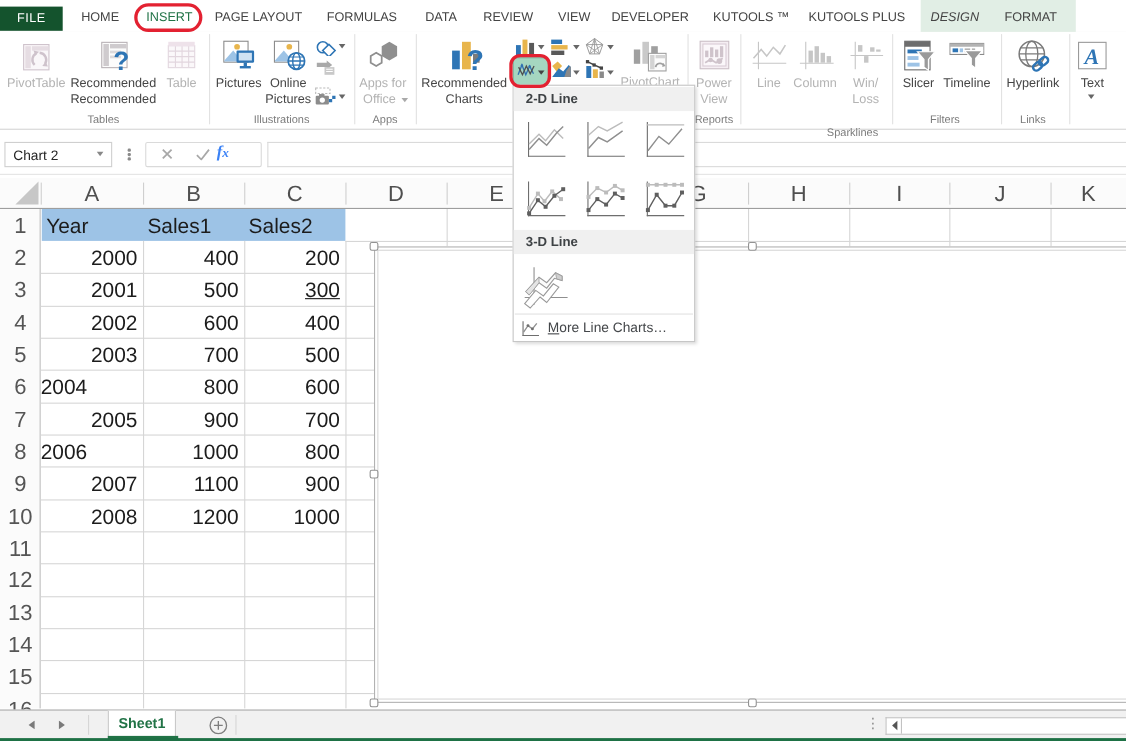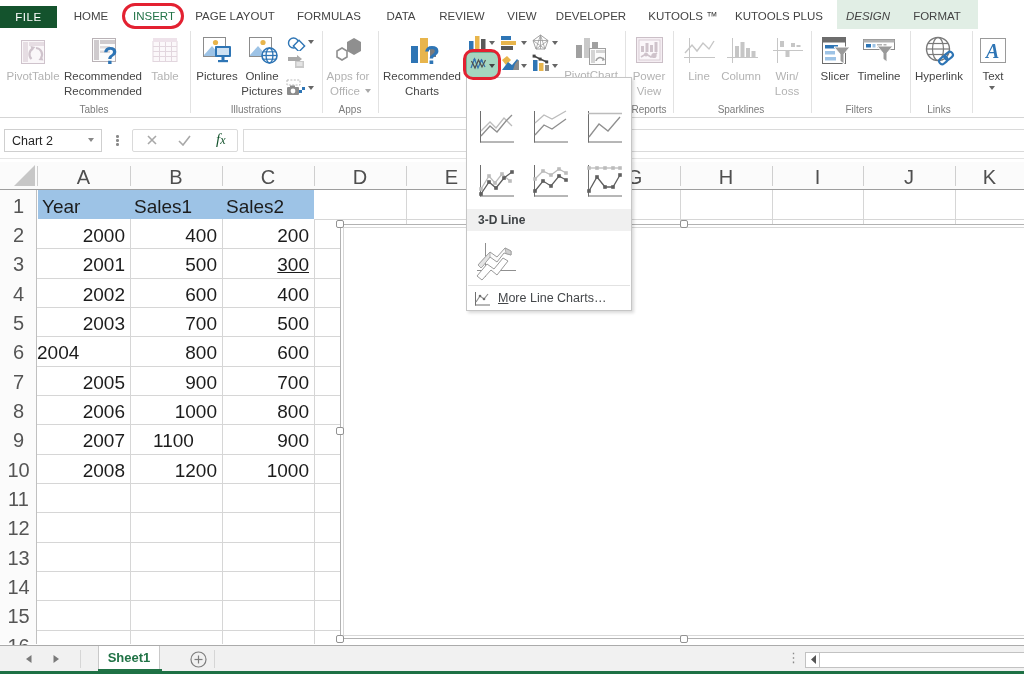--- a/index.html
+++ b/index.html
@@ -67,21 +67,21 @@
 <div class="gsep" style="left:378px;"></div>
 <div class="gsep" style="left:625px;"></div>
 <div class="gsep" style="left:673px;"></div>
 <div class="gsep" style="left:811px;"></div>
 <div class="gsep" style="left:910px;"></div>
 <div class="gsep" style="left:972px;"></div>
 <div class="glabel" style="left:44px;width:100px;">Tables</div>
 <div class="glabel" style="left:206px;width:100px;">Illustrations</div>
 <div class="glabel" style="left:300px;width:100px;">Apps</div>
 <div class="glabel" style="left:599px;width:100px;">Reports</div>
-<div class="glabel" style="left:691px;width:100px;">Sparklines</div>
+<div class="glabel" style="left:725px;width:100px;margin-top:12px;">Sparklines</div>
 <div class="glabel" style="left:809px;width:100px;">Filters</div>
 <div class="glabel" style="left:889px;width:100px;">Links</div>
 <div class="blabel dis" style="left:-22px;top:69px;width:110px;">PivotTable</div>
 <div class="blabel" style="left:48px;top:69px;width:110px;">Recommended</div>
 <div class="blabel" style="left:48px;top:84px;width:110px;">Recommended</div>
 <div class="blabel dis" style="left:110px;top:69px;width:110px;">Table</div>
 <div class="blabel" style="left:162px;top:69px;width:110px;">Pictures</div>
 <div class="blabel" style="left:207px;top:69px;width:110px;">Online</div>
 <div class="blabel" style="left:207px;top:84px;width:110px;">Pictures</div>
 <div class="blabel dis" style="left:293px;top:69px;width:110px;">Apps for</div>
@@ -295,21 +295,21 @@
 <div id="namebox">Chart 2</div>
 <div class="dar" style="left:88px;top:138px;border-top-color:#888;"></div>
 <div class="abs" style="left:116px;top:135px;width:2.5px;height:2.5px;border-radius:50%;background:#8a8a8a;box-shadow:0 4px 0 #8a8a8a,0 8px 0 #8a8a8a;"></div>
 <div id="fxgroup"></div>
 <svg class="icon" style="left:146px;top:134px;" width="12" height="12" viewBox="0 0 12 12">
       <path d="M2 2 L10 10 M10 2 L2 10" stroke="#a8a8a8" stroke-width="1.6"></path>
     </svg>
 <svg class="icon" style="left:178px;top:134px;" width="13" height="12" viewBox="0 0 13 12">
       <path d="M1 7 L5 11 L12 2" fill="none" stroke="#a8a8a8" stroke-width="1.6"></path>
     </svg>
-<div class="abs" style="left:216px;top:131px;font-family:'Liberation Serif';font-style:italic;font-weight:normal;font-size:15px;color:#14532d;">f<span style="font-size:12px;">x</span></div>
+<div class="abs" style="left:197px;top:131px;font-family:'Liberation Serif';font-style:italic;font-weight:bold;font-size:15px;color:#3b82f6;">f<span style="font-size:12px;">x</span></div>
 <div id="finput"></div>
 <div class="abs" style="left:0;top:158px;width:1024px;height:1px;background:#e4e4e4;"></div>
 <div id="colhead"></div>
     <div id="rowhead"></div>
     <div id="tri"></div>
 <div class="ch" style="left:37px;width:93px;">A</div>
 <div class="chs" style="left:37px;"></div>
 <div class="ch" style="left:130px;width:92px;">B</div>
 <div class="chs" style="left:130px;"></div>
 <div class="ch" style="left:222px;width:92px;">C</div>
@@ -386,25 +386,25 @@
 <div class="cell" style="left:222px;top:284px;width:87px;text-align:right;">400</div>
 <div class="cell" style="left:37px;top:313px;width:88px;text-align:right;">2003</div>
 <div class="cell" style="left:130px;top:313px;width:87px;text-align:right;">700</div>
 <div class="cell" style="left:222px;top:313px;width:87px;text-align:right;">500</div>
 <div class="cell" style="left:37px;top:342px;width:88px;">2004</div>
 <div class="cell" style="left:130px;top:342px;width:87px;text-align:right;">800</div>
 <div class="cell" style="left:222px;top:342px;width:87px;text-align:right;">600</div>
 <div class="cell" style="left:37px;top:372px;width:88px;text-align:right;">2005</div>
 <div class="cell" style="left:130px;top:372px;width:87px;text-align:right;">900</div>
 <div class="cell" style="left:222px;top:372px;width:87px;text-align:right;">700</div>
-<div class="cell" style="left:37px;top:401px;width:88px;text-align:right;">2006</div>
+<div class="cell" style="left:37px;top:401px;width:88px;text-align:left;">2006</div>
 <div class="cell" style="left:130px;top:401px;width:87px;text-align:right;">1000</div>
 <div class="cell" style="left:222px;top:401px;width:87px;text-align:right;">800</div>
 <div class="cell" style="left:37px;top:430px;width:88px;text-align:right;">2007</div>
-<div class="cell" style="left:130px;top:430px;width:87px;text-align:center;">1100</div>
+<div class="cell" style="left:130px;top:430px;width:87px;text-align:right;">1100</div>
 <div class="cell" style="left:222px;top:430px;width:87px;text-align:right;">900</div>
 <div class="cell" style="left:37px;top:460px;width:88px;text-align:right;">2008</div>
 <div class="cell" style="left:130px;top:460px;width:87px;text-align:right;">1200</div>
 <div class="cell" style="left:222px;top:460px;width:87px;text-align:right;">1000</div>
 <div id="chart">
       <div id="chartin"></div>
     </div>
 <div class="hdl" style="left:336px;top:220px;"></div>
 <div class="hdl" style="left:680px;top:220px;"></div>
 <div class="hdl" style="left:336px;top:427px;"></div>
@@ -431,20 +431,21 @@
 <div class="abs" style="left:787px;top:5px;color:#8a8a8a;font-size:13px;line-height:14px;">⋮</div>
 <div class="abs" style="left:805px;top:6px;width:219px;height:16px;background:#fff;border:1px solid #c2c2c2;border-right:none;box-sizing:border-box;"></div>
 <svg class="icon" style="left:810px;top:9px;" width="6" height="9" viewBox="0 0 6 9">
         <path d="M6 0 L1 4.5 L6 9" fill="#555"></path>
       </svg>
 <div class="abs" style="left:819px;top:7px;width:1px;height:14px;background:#c2c2c2;"></div>
 
 </div>
 <div id="bottomgreen"></div>
 <div id="panel">
+<div class="phead" style="top:1px;">2-D Line</div>
 <svg class="icon" style="left:9px;top:31px;" width="40" height="37" viewBox="0 0 40 37" x="0" y="0">
         <line x1="4.5" y1="2" x2="4.5" y2="33.5" stroke="#6e6e6e"></line>
         <line x1="4" y1="33" x2="38" y2="33" stroke="#6e6e6e"></line>
         <polyline points="5,22 14,13 20,19 28,9 36,17" fill="none" stroke="#bcbcbc" stroke-width="1.3"></polyline>
         <polyline points="5,27 14,17 21,23 30,12 36,6" fill="none" stroke="#8f8f8f" stroke-width="1.3"></polyline>
       </svg>
 <svg class="icon" style="left:63px;top:31px;" width="40" height="37" viewBox="0 0 40 37" x="0" y="0">
         <line x1="4.5" y1="2" x2="4.5" y2="33.5" stroke="#6e6e6e"></line>
         <line x1="4" y1="33" x2="38" y2="33" stroke="#6e6e6e"></line>
         <polyline points="5,14 14,6 22,10 36,2" fill="none" stroke="#bcbcbc" stroke-width="1.3"></polyline>

